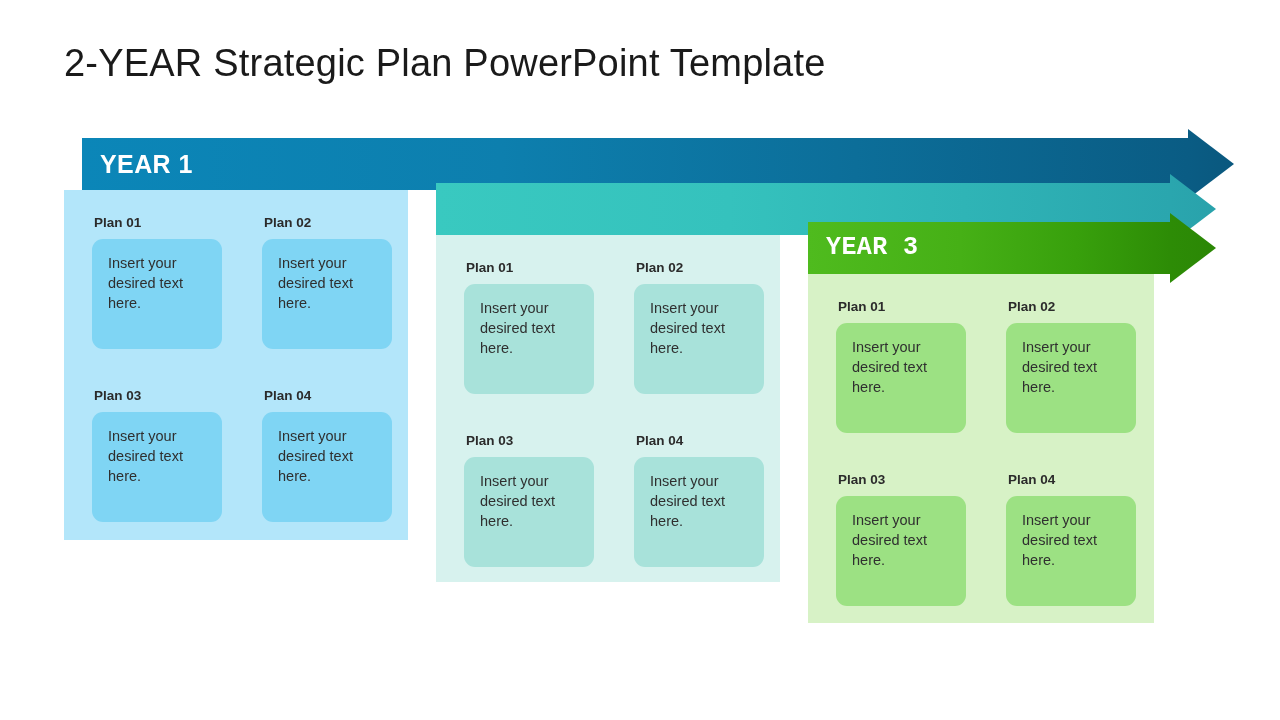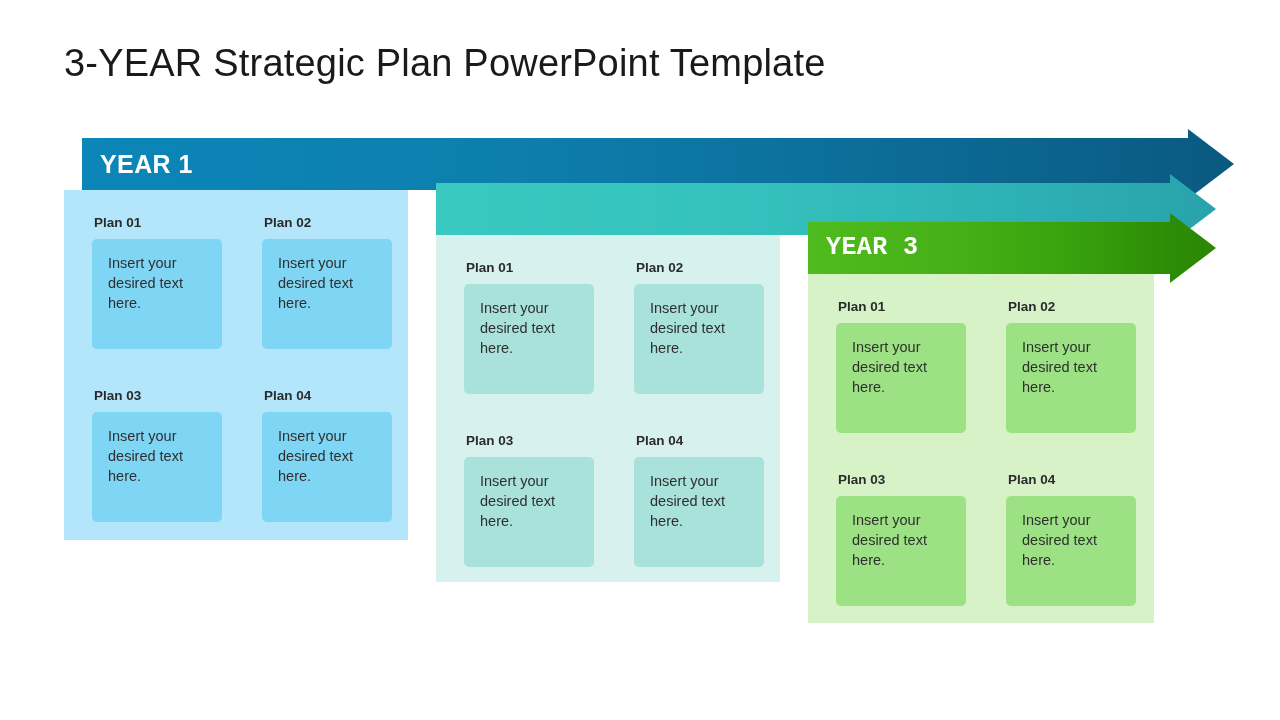--- a/index.html
+++ b/index.html
@@ -86,21 +86,21 @@
   .plan-label {
     font-size: 13.5px;
     font-weight: bold;
     color: #2b2b2b;
     margin: 0 0 8px 2px;
     line-height: 1.1;
   }
   .plan-box {
     width: 130px;
     height: 110px;
-    border-radius: 5px;
+    border-radius: 11px;
     box-sizing: border-box;
     padding: 14px 13px 0 16px;
     font-size: 14.5px;
     line-height: 1.38;
     color: #2f2f2f;
   }
 
   
   #year1-group { left: 64px; top: 138px; }
   #year1-band  { left: 18px; top: 0; width: 1106px; }
@@ -123,21 +123,21 @@
   #year3-bar   { width: 362px; background: linear-gradient(90deg, #4fbb1e 0%, #46b016 42%, #38a00c 74%, #2d8c06 100%); }
   #year3-head  { left: 362px; }
   #year3-body  { left: 0; top: 52px; width: 346px; height: 349px; background: #d7f2c6; }
   #year3-group .plan-box { background: #9ce183; }
 </style>
 </head>
 <body>
 
 <div id="slide">
 
-  <div id="slide-title">3-YEAR Strategic Plan PowerPoint Template</div>
+  <div id="slide-title">2-YEAR Strategic Plan PowerPoint Template</div>
 
   <div class="year-group" id="year1-group">
 
     <div class="panel-body" id="year1-body">
       <div class="plan-grid">
 
         <div class="plan-cell">
           <div class="plan-label">Plan 01</div>
           <div class="plan-box">Insert your desired text here.</div>
         </div>

